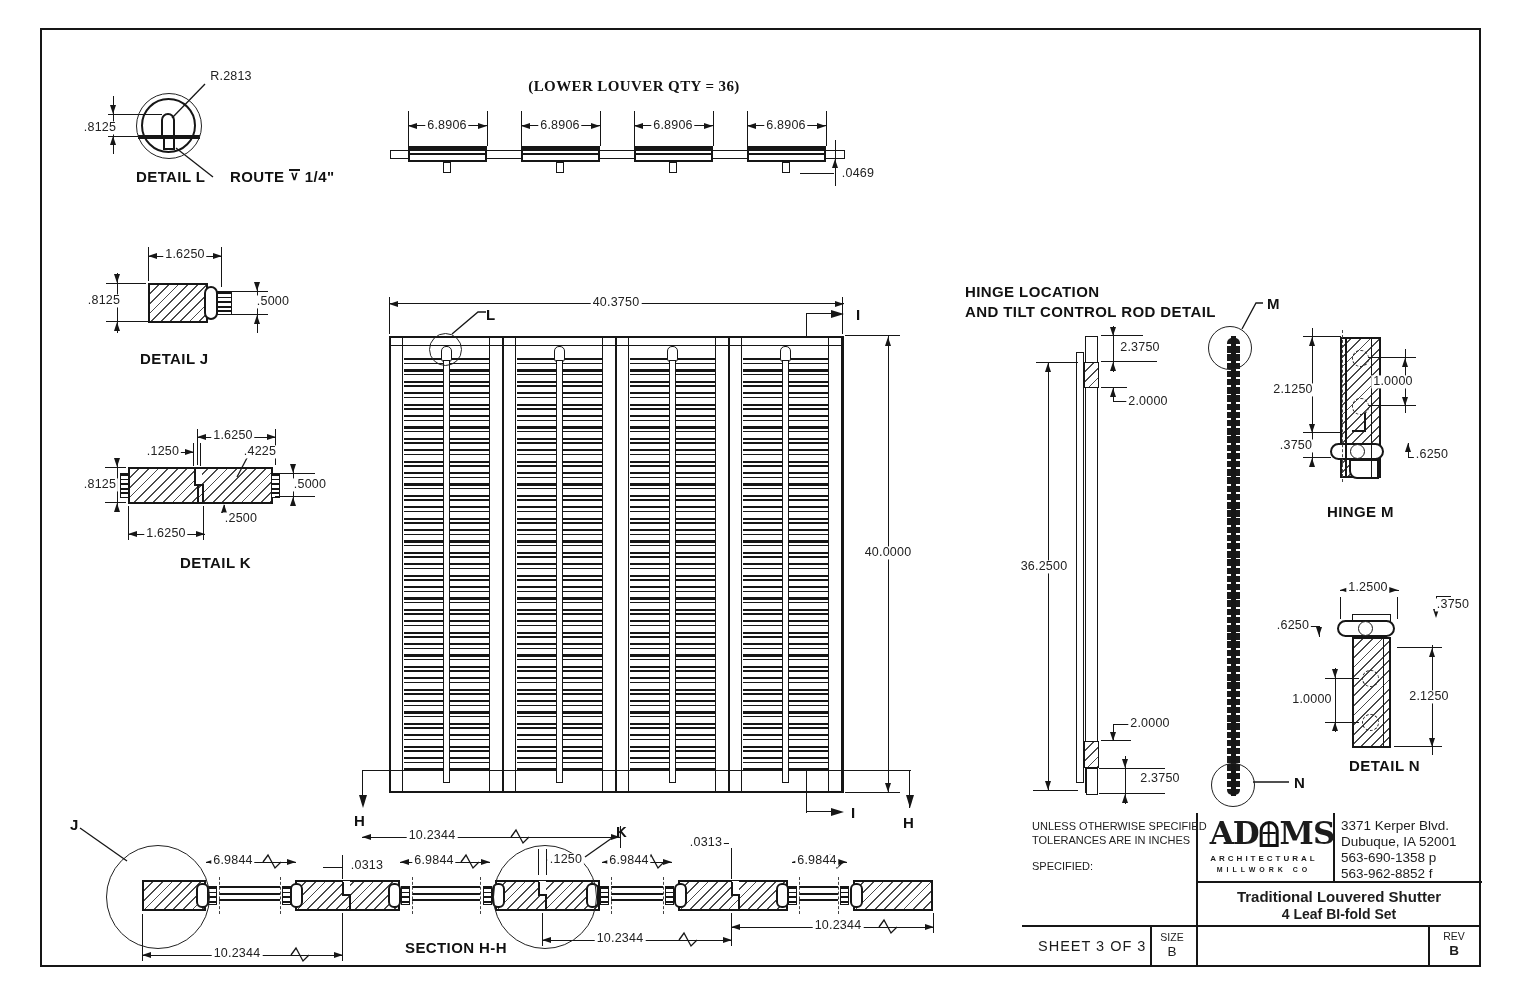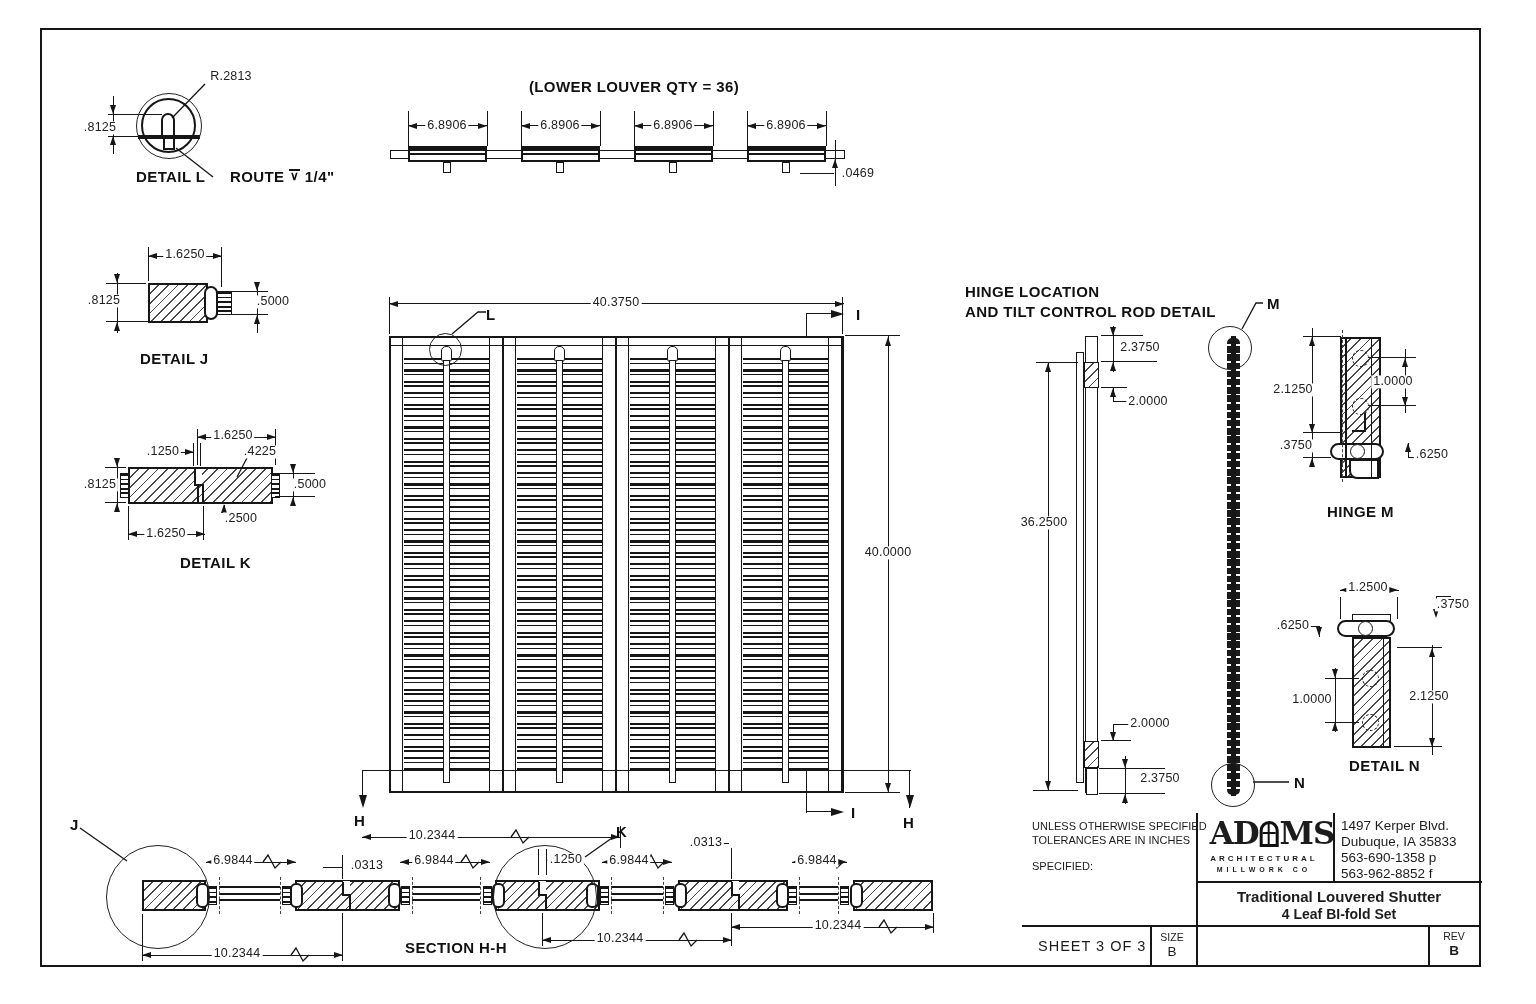--- a/index.html
+++ b/index.html
@@ -13,21 +13,21 @@
   .beads{background-image:repeating-linear-gradient(180deg,#1a1a1a 0 6.5px,#fff 6.5px 8.2px);border-radius:5px;}
   .louvers{position:absolute;z-index:1;background-image:repeating-linear-gradient(180deg,#161616 0 2.2px,transparent 2.2px 4.6px,#161616 4.6px 6px,transparent 6px 11.4px);}
   .cir{position:absolute;border:1.3px solid #222;border-radius:50%;box-sizing:border-box;z-index:2;background:transparent;}
   .bold2{border-width:2.3px;border-color:#161616;}
   .dsh{border-style:dashed;border-width:1.2px;}
   .dv{position:absolute;width:0;border-left:1.1px dashed #444;z-index:1;}
   .ar{position:absolute;width:0;height:0;border:solid transparent;z-index:2;}
   .dt{position:absolute;font-size:12.5px;letter-spacing:.2px;background:#fff;padding:0 2px;white-space:nowrap;
       transform:translate(-50%,-50%);line-height:1.05;z-index:5;color:#222;}
   .lb{position:absolute;font-weight:700;font-size:15px;white-space:nowrap;letter-spacing:.4px;z-index:5;color:#111;}
-  .ctr{transform:translate(-50%,-50%);}
+  .ctr{transform:translate(-50%,-50%);font-family:Liberation Serif, serif;}
   .mk{position:absolute;font-weight:700;font-size:15px;z-index:5;color:#111;}
   .vsym{display:inline-block;border-top:2px solid #161616;padding:0 1px;line-height:11px;font-size:12px;vertical-align:2px;}
   #overlay{position:absolute;left:0;top:0;z-index:2;pointer-events:none;}
   .tb-t{position:absolute;z-index:5;white-space:nowrap;}
   .logo-big{font-family:"DejaVu Serif", serif;font-weight:800;font-size:31px;letter-spacing:-1px;line-height:30px;}
   .arch{display:inline-block;width:19px;height:26px;border:3px solid #111;border-radius:10px 10px 0 0;box-sizing:border-box;
         vertical-align:-3px;margin:0 1px;background:
         linear-gradient(#111,#111) 50% 0/2px 100% no-repeat,
         linear-gradient(#111,#111) 0 46%/100% 2px no-repeat;}
 </style>
@@ -94,21 +94,21 @@
   <div class="mk" style="left:486px;top:306px">L</div>
   <div class="mk" style="left:856px;top:306px">I</div>
   <div class="mk" style="left:851px;top:804px">I</div>
   <div class="mk" style="left:354px;top:812px">H</div>
   <div class="mk" style="left:903px;top:814px">H</div>
 
   <div class="lb" style="left:965px;top:283px">HINGE LOCATION</div>
   <div class="lb" style="left:965px;top:303px">AND TILT CONTROL ROD DETAIL</div>
   <div class="dt" style="left:1140px;top:348px">2.3750</div>
   <div class="dt" style="left:1148px;top:402px">2.0000</div>
-  <div class="dt" style="left:1044px;top:523px">36.2500</div>
+  <div class="dt" style="left:1044px;top:567px">36.2500</div>
   <div class="dt" style="left:1150px;top:724px">2.0000</div>
   <div class="dt" style="left:1160px;top:779px">2.3750</div>
   <div class="mk" style="left:1267px;top:295px">M</div>
   <div class="mk" style="left:1294px;top:774px">N</div>
 
   <div class="dt" style="left:1293px;top:390px">2.1250</div>
   <div class="dt" style="left:1393px;top:382px">1.0000</div>
   <div class="dt" style="left:1296px;top:446px">.3750</div>
   <div class="dt" style="left:1432px;top:455px">.6250</div>
   <div class="lb" style="left:1327px;top:503px">HINGE M</div>
@@ -138,22 +138,22 @@
   <div class="tb-t" style="left:1032px;top:820px;font-size:11px;">UNLESS OTHERWISE SPECIFIED</div>
   <div class="tb-t" style="left:1032px;top:834px;font-size:11px;">TOLERANCES ARE IN INCHES</div>
   <div class="tb-t" style="left:1032px;top:860px;font-size:11px;">SPECIFIED:</div>
 
   <div class="tb-t logo-big" style="left:1264px;top:818px;transform:translateX(-50%);margin-left:8px;">
     <span>AD</span><span class="arch"></span><span>MS</span>
   </div>
   <div class="tb-t" style="left:1264px;top:854px;transform:translateX(-50%);font-size:8px;font-weight:700;letter-spacing:3px;">ARCHITECTURAL</div>
   <div class="tb-t" style="left:1264px;top:866px;transform:translateX(-50%);font-size:7px;font-weight:700;letter-spacing:4px;">MILLWORK CO</div>
 
-  <div class="tb-t" style="left:1341px;top:818px;font-size:13.5px;">1497 Kerper Blvd.</div>
-  <div class="tb-t" style="left:1341px;top:834px;font-size:13.5px;">Dubuque, IA 35833</div>
+  <div class="tb-t" style="left:1341px;top:818px;font-size:13.5px;">3371 Kerper Blvd.</div>
+  <div class="tb-t" style="left:1341px;top:834px;font-size:13.5px;">Dubuque, IA 52001</div>
   <div class="tb-t" style="left:1341px;top:850px;font-size:13.5px;">563-690-1358 p</div>
   <div class="tb-t" style="left:1341px;top:866px;font-size:13.5px;">563-962-8852 f</div>
 
   <div class="tb-t" style="left:1339px;top:888px;transform:translateX(-50%);font-size:15px;font-weight:700;">Traditional Louvered Shutter</div>
   <div class="tb-t" style="left:1339px;top:906px;transform:translateX(-50%);font-size:14px;font-weight:700;">4 Leaf BI-fold Set</div>
 
   <div class="tb-t" style="left:1038px;top:938px;font-size:14.5px;letter-spacing:1px;">SHEET 3 OF 3</div>
   <div class="tb-t" style="left:1172px;top:931px;transform:translateX(-50%);font-size:10.5px;">SIZE</div>
   <div class="tb-t" style="left:1172px;top:944px;transform:translateX(-50%);font-size:13.5px;">B</div>
   <div class="tb-t" style="left:1454px;top:930px;transform:translateX(-50%);font-size:10.5px;">REV</div>

